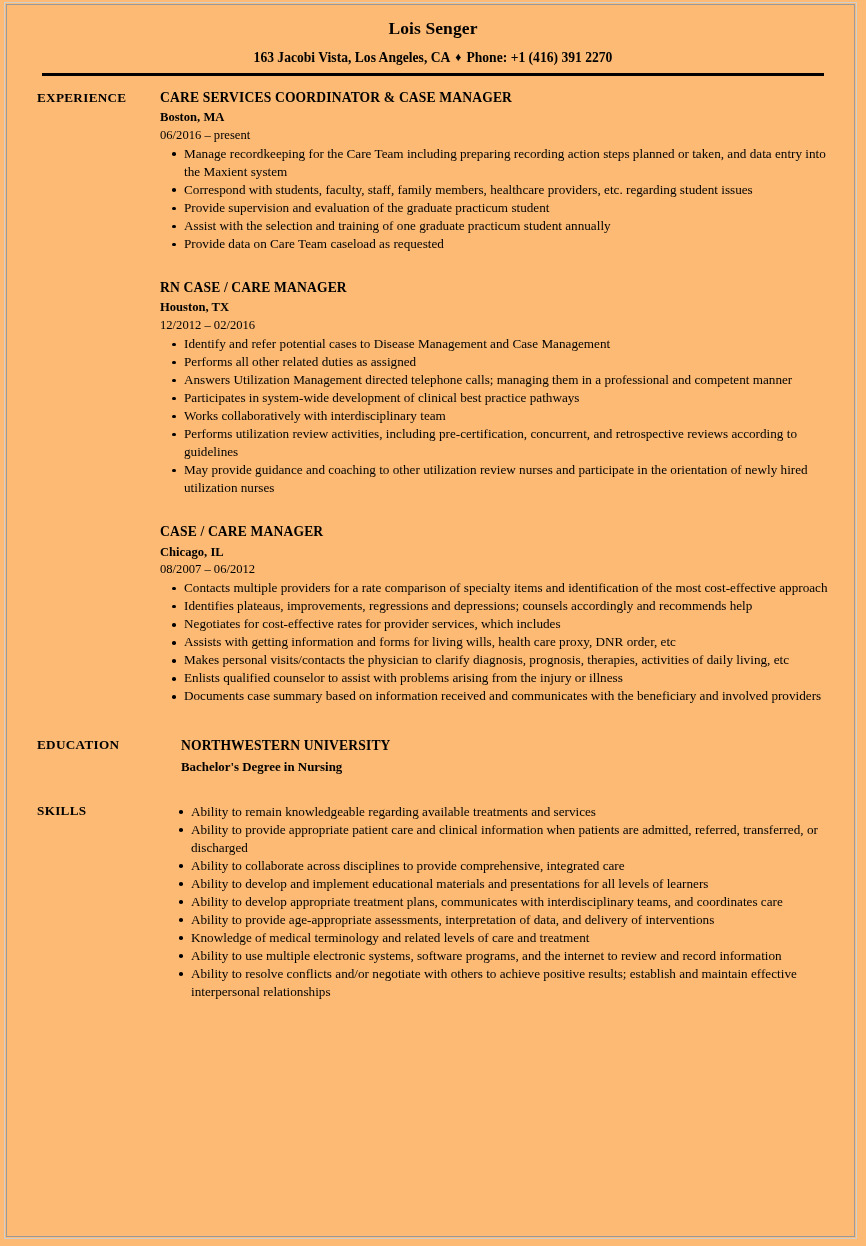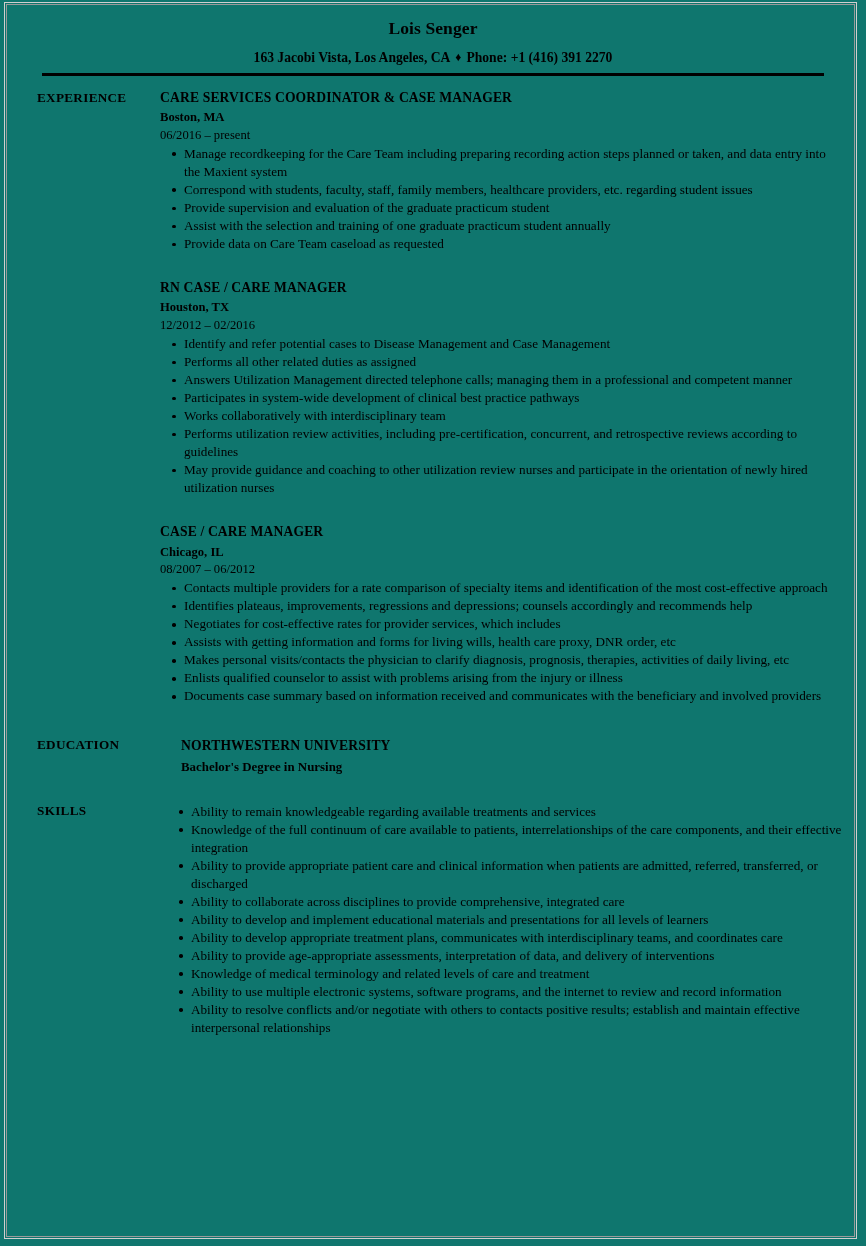--- a/index.html
+++ b/index.html
@@ -9,21 +9,21 @@
   }
   body {
     font-family: "Liberation Serif", "DejaVu Serif", serif;
     color: #000000;
   }
   .page {
     position: relative;
     width: 866px;
     height: 1246px;
     box-sizing: border-box;
-    background: #0f766e;
+    background: #fdba74;
     overflow: hidden;
   }
   .page-border {
     position: absolute;
     left: 6px;
     top: 4px;
     width: 849px;
     height: 1233px;
     box-sizing: border-box;
     border: 1px solid #9a9a9a;
@@ -236,27 +236,26 @@
           <div class="edu-degree">Bachelor's Degree in Nursing</div>
         </div>
       </div>
     </div>
 
     <div class="section" id="sec-skills">
       <div class="section-label">SKILLS</div>
       <div class="section-body">
         <ul class="bullets skills">
           <li>Ability to remain knowledgeable regarding available treatments and services</li>
-          <li>Knowledge of the full continuum of care available to patients, interrelationships of the care components, and their effective integration</li>
           <li>Ability to provide appropriate patient care and clinical information when patients are admitted, referred, transferred, or discharged</li>
           <li>Ability to collaborate across disciplines to provide comprehensive, integrated care</li>
           <li>Ability to develop and implement educational materials and presentations for all levels of learners</li>
           <li>Ability to develop appropriate treatment plans, communicates with interdisciplinary teams, and coordinates care</li>
           <li>Ability to provide age-appropriate assessments, interpretation of data, and delivery of interventions</li>
           <li>Knowledge of medical terminology and related levels of care and treatment</li>
           <li>Ability to use multiple electronic systems, software programs, and the internet to review and record information</li>
-          <li>Ability to resolve conflicts and/or negotiate with others to contacts positive results; establish and maintain effective interpersonal relationships</li>
+          <li>Ability to resolve conflicts and/or negotiate with others to achieve positive results; establish and maintain effective interpersonal relationships</li>
         </ul>
       </div>
     </div>
 
   </div>
 </div>
 
 </body></html>

